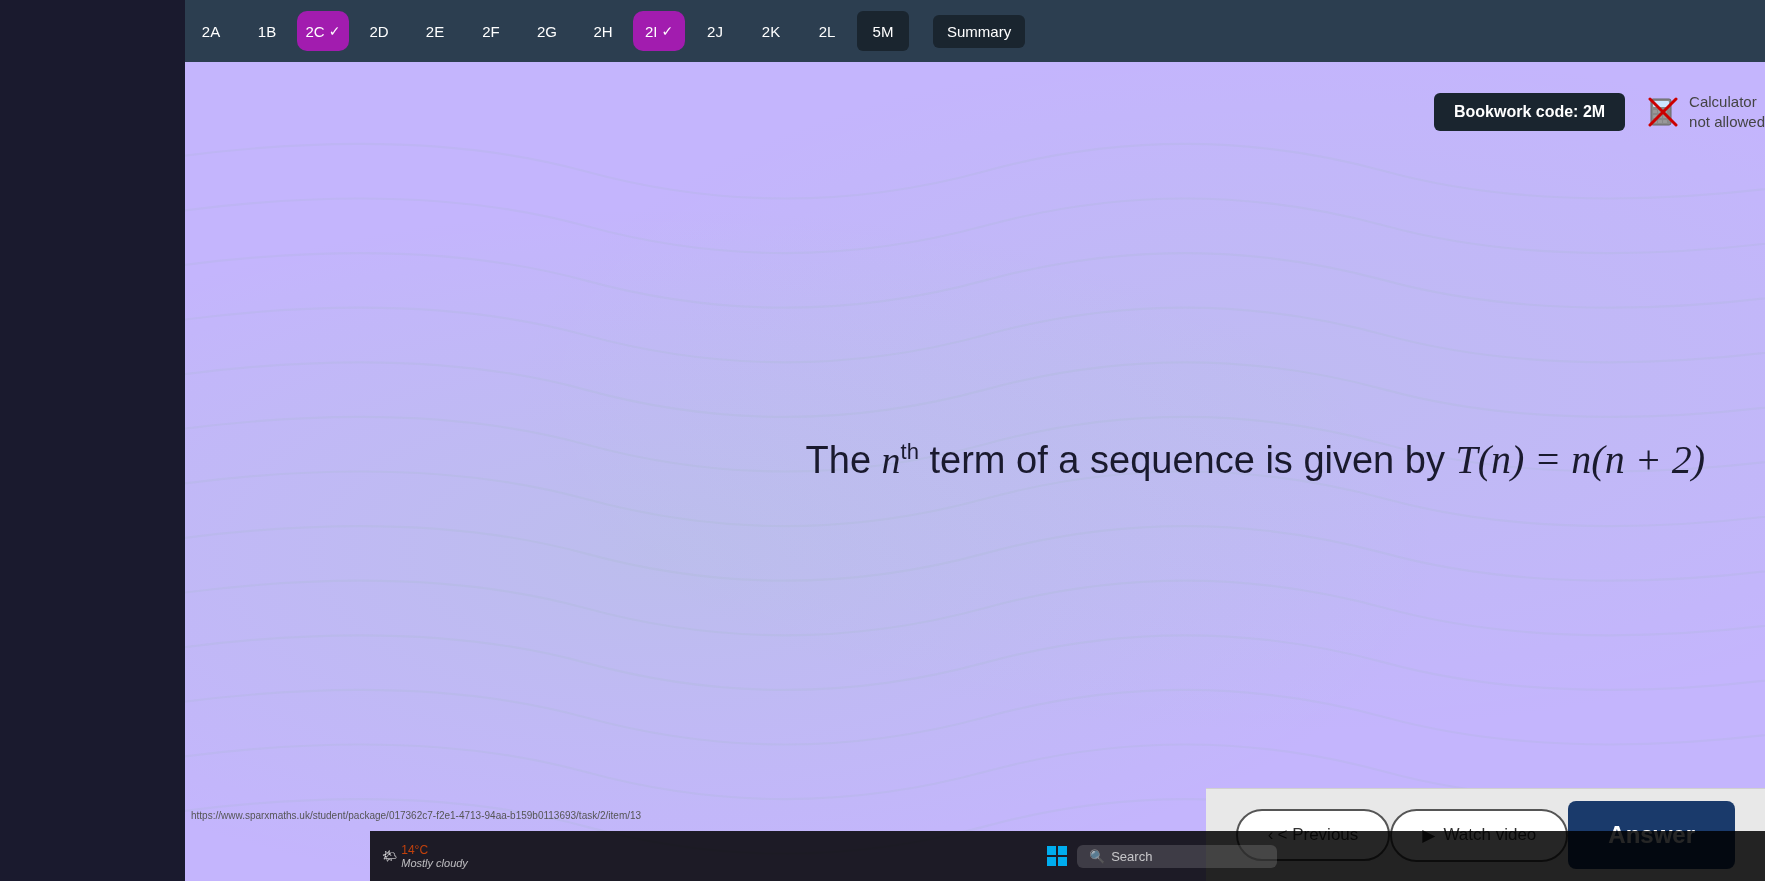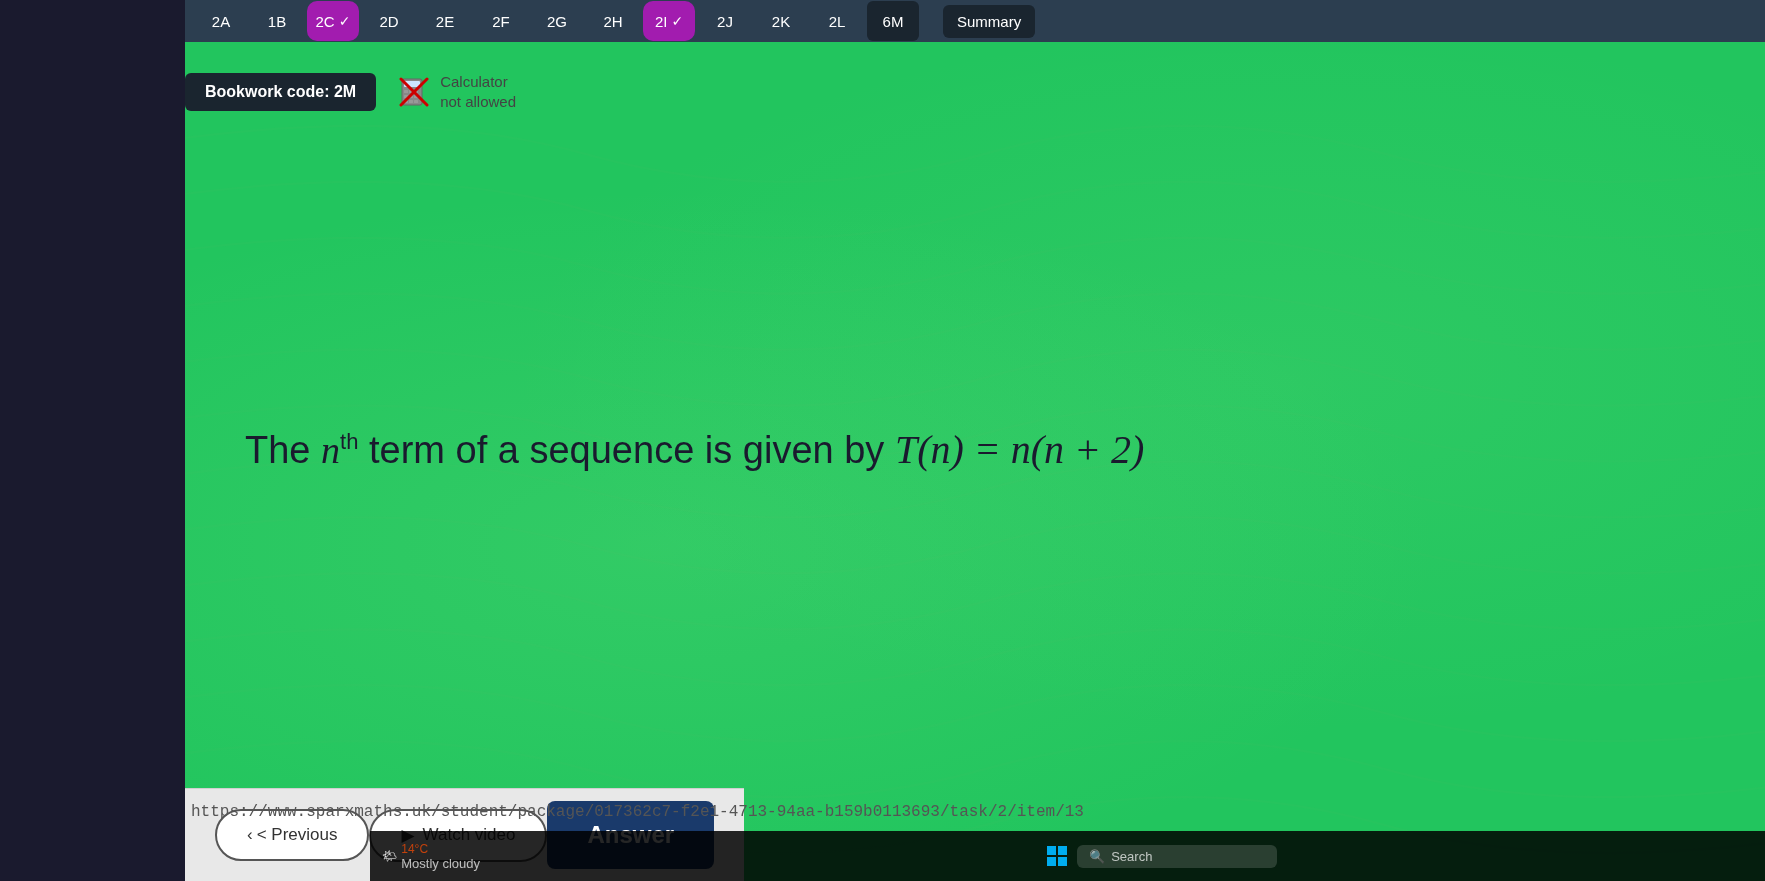--- a/index.html
+++ b/index.html
@@ -32,22 +32,22 @@
       background: #e8e8e8;
       display: flex;
       flex-direction: column;
     }
 
     
     .top-nav {
       display: flex;
       align-items: center;
       background: #2c3e50;
-      padding: 0 10px;
-      height: 42px;
+      padding: 0 0;
+      height: 62px;
       gap: 4px;
       flex-shrink: 0;
     }
 
     .nav-item {
       display: flex;
       align-items: center;
       justify-content: center;
       min-width: 52px;
       height: 40px;
@@ -81,25 +81,25 @@
       font-size: 15px;
       font-weight: 500;
       padding: 8px 14px;
       cursor: pointer;
       margin-left: 20px;
     }
 
     
     .content-area {
       flex: 1;
-      background: #22c55e;
+      background: #c4b5fd;
       position: relative;
       display: flex;
       flex-direction: column;
-      align-items: flex-start;
+      align-items: flex-end;
       overflow: hidden;
     }
 
     
     .wavy-bg {
       position: absolute;
       top: 0;
       left: 0;
       width: 100%;
       height: 100%;
@@ -244,24 +244,23 @@
       cursor: pointer;
       color: white;
     }
 
     
     .url-bar {
       position: absolute;
       bottom: 58px;
       left: 0;
       color: #555;
-      font-size: 16px;
+      font-size: 10px;
       padding: 2px 6px;
       z-index: 10;
-      font-family: Liberation Mono, monospace;
     }
 
     
     .taskbar {
       position: absolute;
       bottom: 0;
       left: 185px;
       width: 1580px;
       height: 50px;
       background: rgba(0,0,0,0.85);
@@ -359,21 +358,21 @@
     <div class="nav-item">
       <span>2J</span>
     </div>
     <div class="nav-item">
       <span>2K</span>
     </div>
     <div class="nav-item">
       <span>2L</span>
     </div>
     <div class="nav-item active">
-      <span>6M</span>
+      <span>5M</span>
     </div>
     <div class="nav-item-summary">
       <span>Summary</span>
     </div>
   </div>
 
   <div class="content-area">
 
     <div class="wavy-bg"></div>
     <svg class="wavy-lines" viewBox="0 0 1580 750" preserveAspectRatio="none">
@@ -454,21 +453,21 @@
     </div>
   </div>
 
   <div class="taskbar">
     <div class="taskbar-left">
 
       <div class="weather-info">
         <span>🌤</span>
         <div>
           <div style="color:#c2410c;font-size:12px;">14°C</div>
-          <div style="color:rgba(255,255,255,0.7);font-size:13px;">Mostly cloudy</div>
+          <div style="color:rgba(255,255,255,0.7);font-size:11px;font-style:italic;">Mostly cloudy</div>
         </div>
       </div>
     </div>
 
     <div class="taskbar-center">
 
       <div class="taskbar-icon">
         <svg width="20" height="20" viewBox="0 0 20 20">
           <rect x="0" y="0" width="9" height="9" fill="#00adef"></rect>
           <rect x="11" y="0" width="9" height="9" fill="#00adef"></rect>

